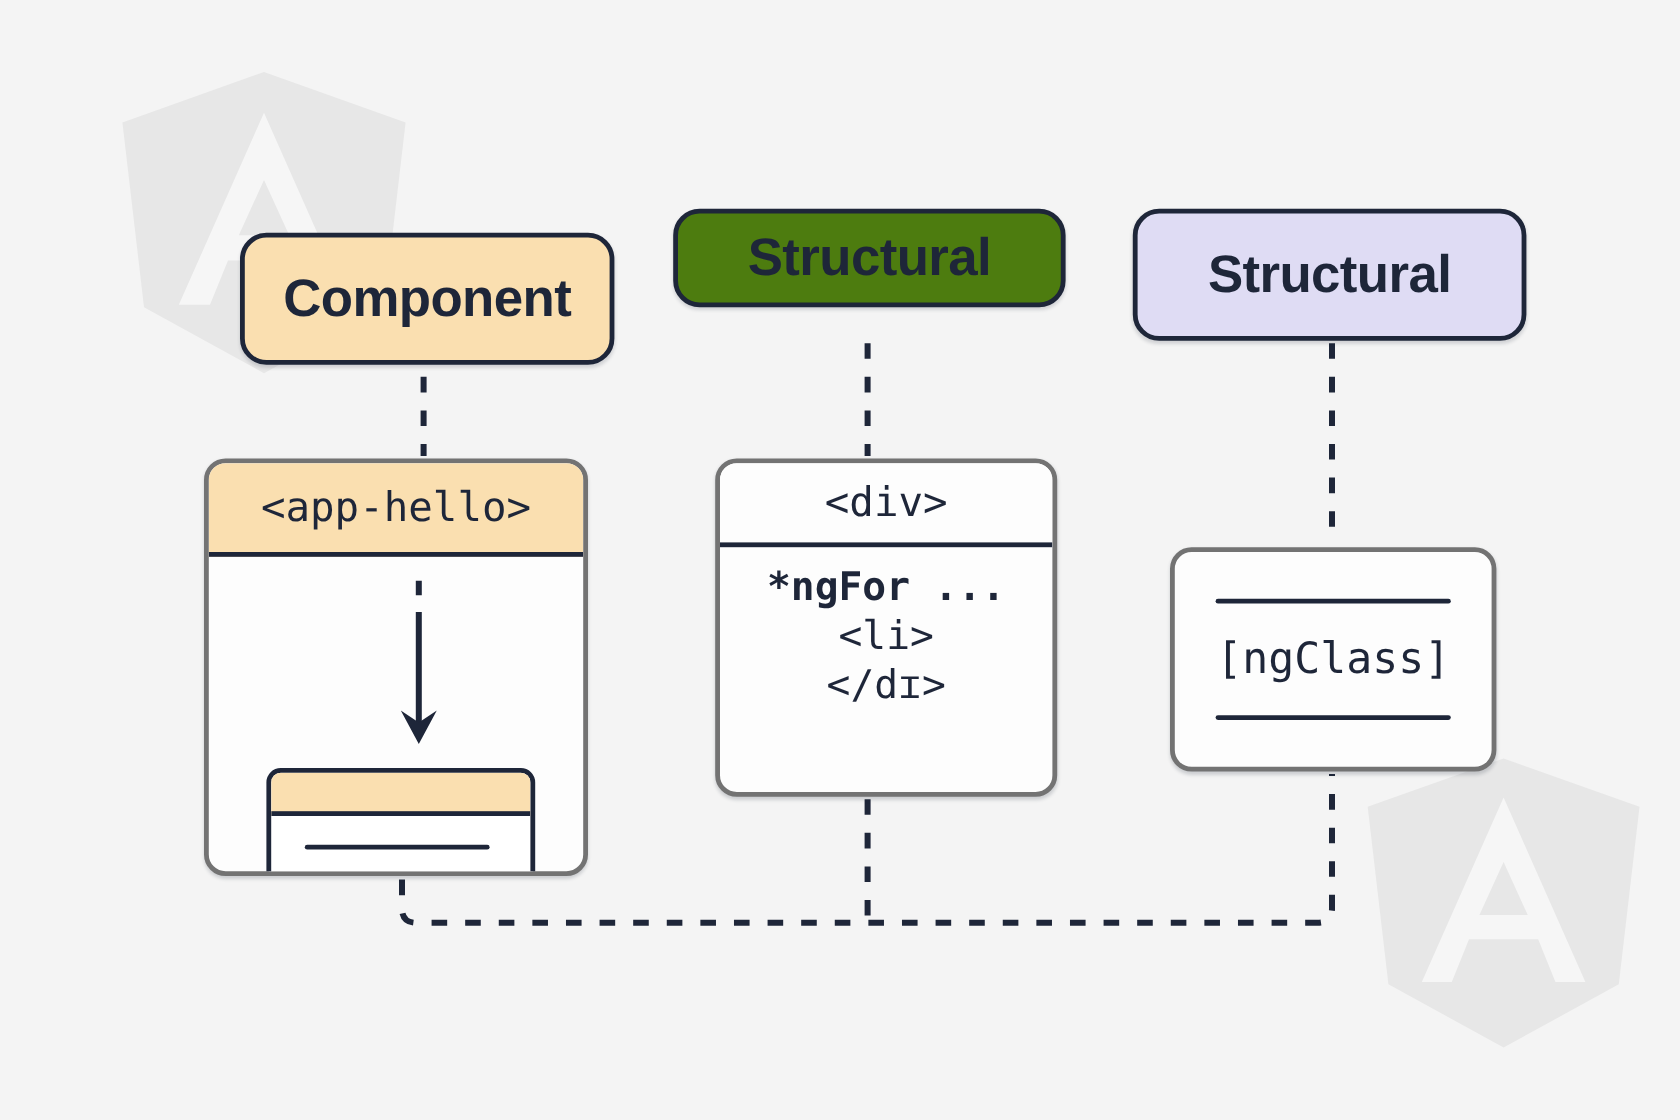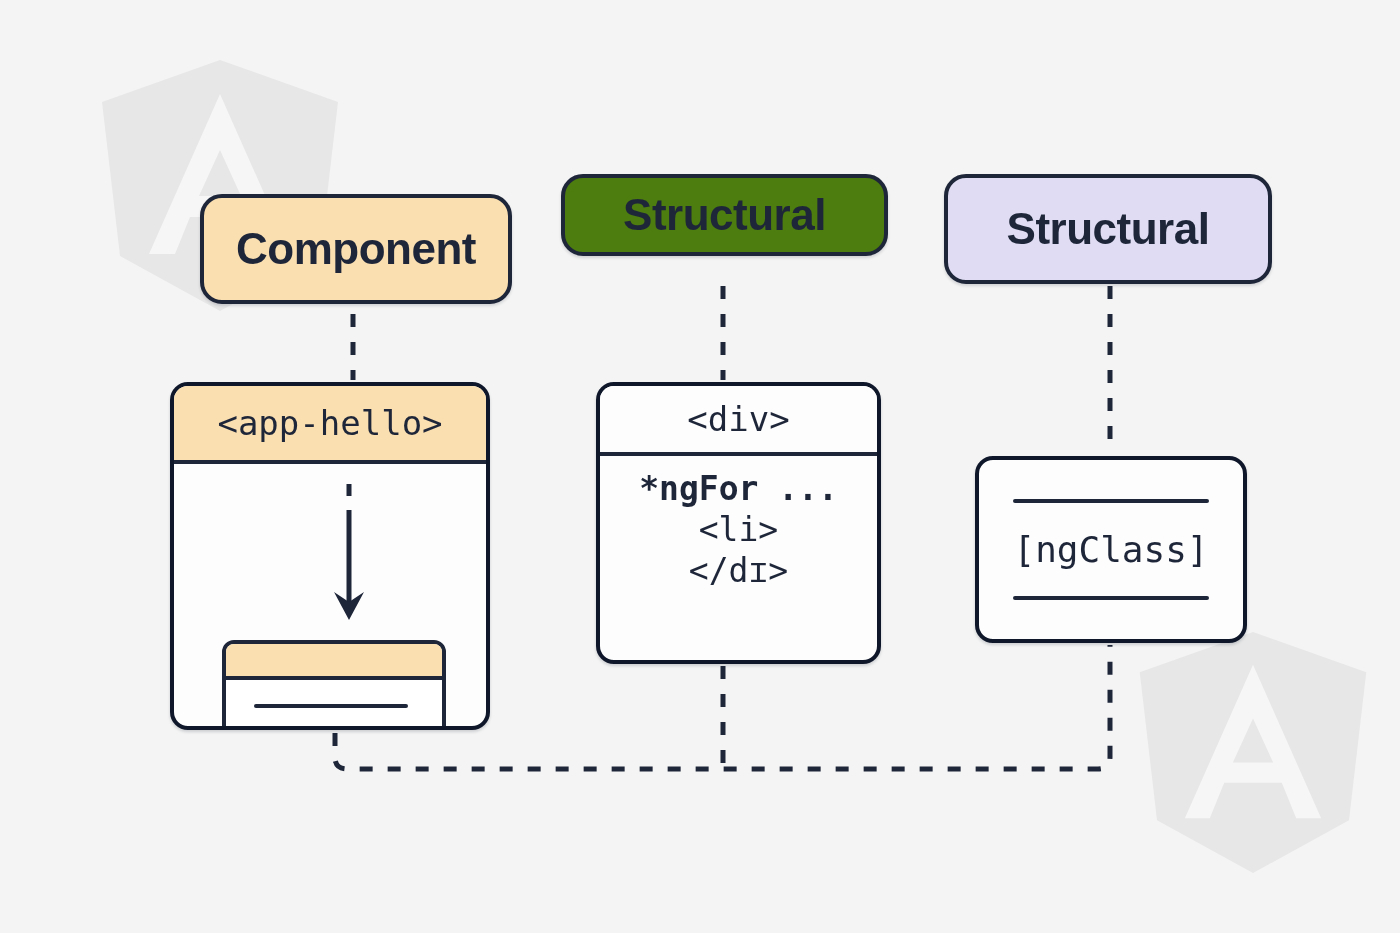--- a/index.html
+++ b/index.html
@@ -68,21 +68,21 @@
   }
   #pill-attribute {
     left: 944px; top: 174px; width: 328px; height: 110px;
     background: #dfdcf4;
   }
 
   
   .card {
     position: absolute;
     box-sizing: border-box;
-    border: 4px solid #0f172a;
+    border: 4px solid #737373;
     border-radius: 18px;
     background: #fdfdfd;
     overflow: hidden;
     box-shadow: 0 2px 3px rgba(30,38,57,0.18);
   }
 
   
   #card-component {
     left: 170px; top: 382px; width: 320px; height: 348px;
   }

